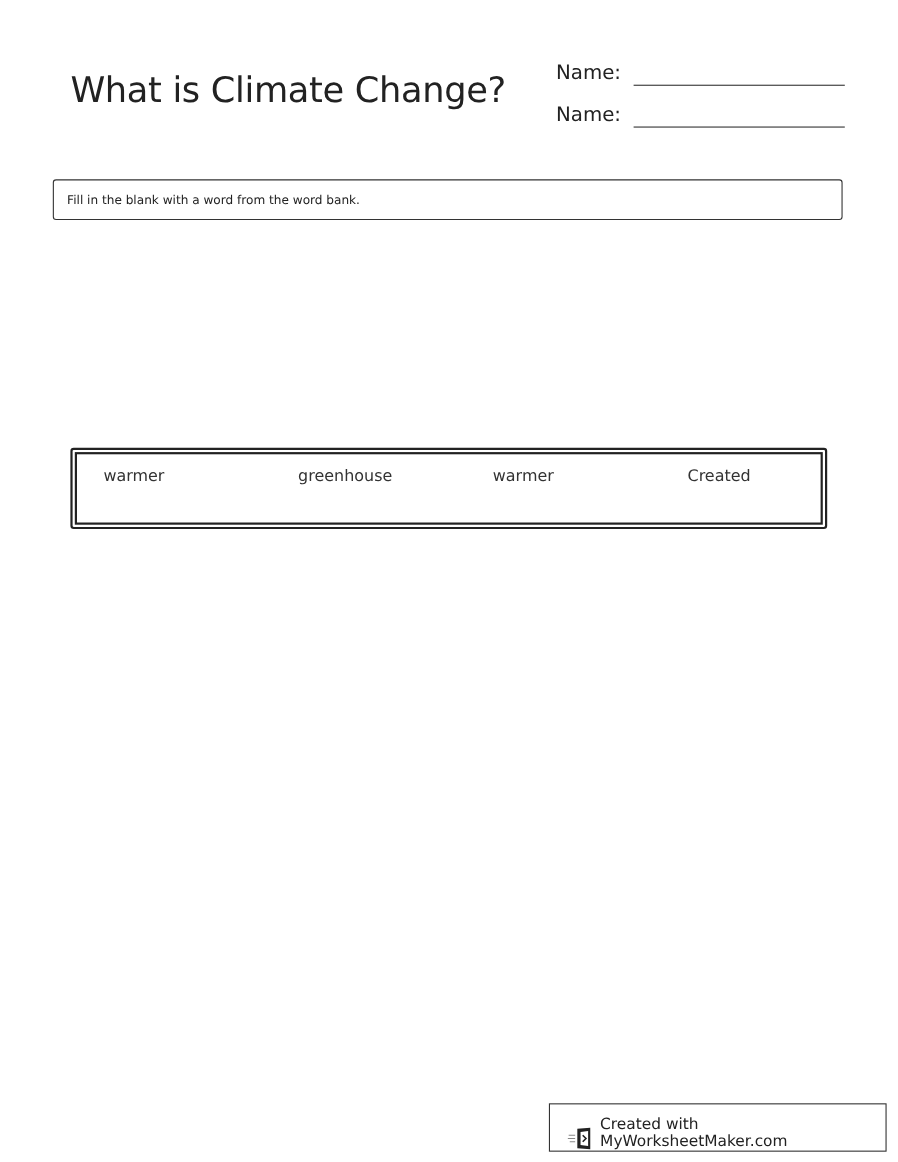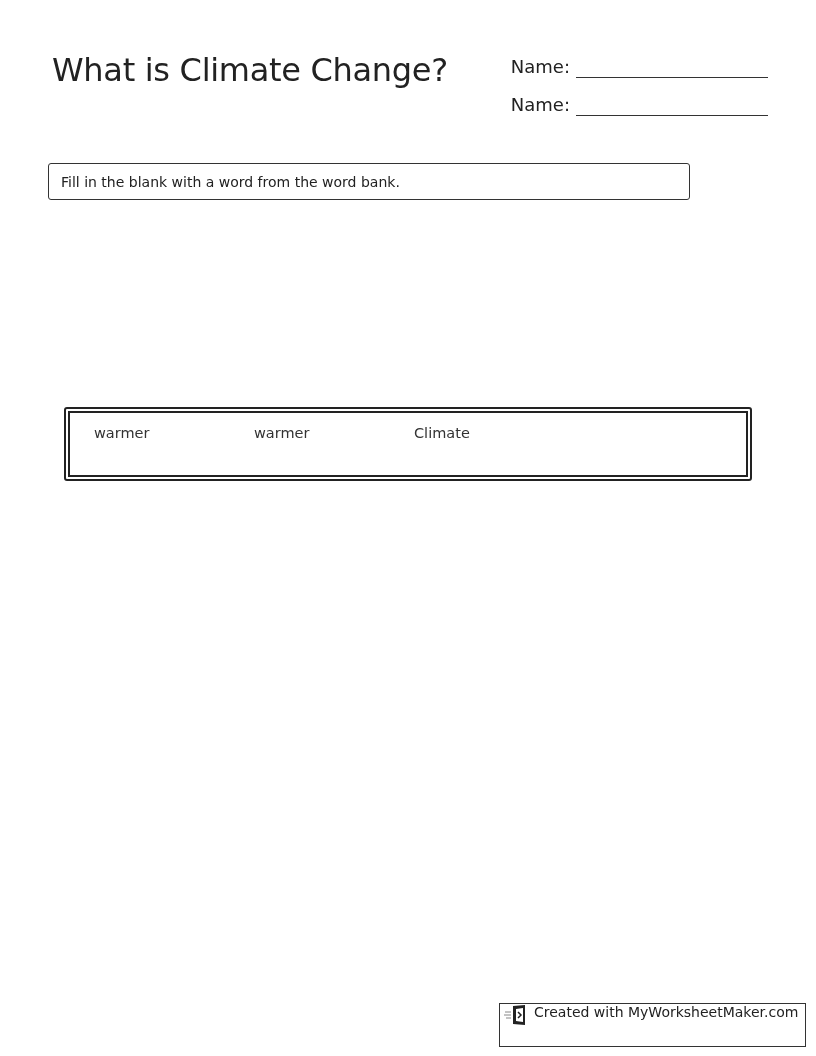--- a/index.html
+++ b/index.html
@@ -3,47 +3,47 @@
   <meta charset="utf-8">
   <style>
     html, body { margin: 0; padding: 0; background: #ffffff; }
     body {
       width: 816px; height: 1056px; position: relative; overflow: hidden;
       font-family: "DejaVu Sans", sans-serif; color: #222;
     }
     .title {
       position: absolute; left: 48px; top: 47px;
       font-size: 32px; font-weight: normal; color: #222; letter-spacing: -0.3px;
-      margin: 4px; white-space: nowrap;
+      margin: 16px; white-space: nowrap;
     }
     .field-row { position: absolute; display: flex; align-items: flex-end; }
-    .field-label { font-size: 18px; color: #222; text-align: right; width: 70px; margin-right: 6px; line-height: 22px; }
+    .field-label { font-size: 18px; color: #222; text-align: center; width: 70px; margin-right: 6px; line-height: 22px; }
     .field-line { width: 192px; border-bottom: 1.5px solid #333; height: 24px; }
     .instructions {
-      position: absolute; left: 48px; top: 163px; width: 642px; height: 37px;
+      position: absolute; left: 48px; top: 163px; width: 718px; height: 37px;
       border: 1.5px solid #333; border-radius: 3px; box-sizing: border-box;
       padding: 0 12px; display: flex; align-items: center;
-      font-size: 14px; color: #222;
+      font-size: 11px; color: #222;
     }
     .wordbank-outer {
       position: absolute; left: 64px; top: 407px; width: 688px; height: 74px;
       border: 2.5px solid #222; border-radius: 3px; box-sizing: border-box;
       padding: 2px;
     }
     .wordbank-inner {
       width: 100%; height: 100%; box-sizing: border-box;
       border: 2.5px solid #222;
       display: grid; grid-template-columns: repeat(4, 160px);
-      grid-auto-rows: 29px; padding: 6px 0 0 24px;
+      grid-auto-rows: 29px; padding: 6px 0 0 24px; gap: 17px;
     }
     .word { font-size: 14.5px; color: #333; line-height: 29px; }
     .footer {
       position: absolute; left: 499px; top: 1003px; width: 307px; height: 44px;
       border: 1.5px solid #333; box-sizing: border-box;
-      display: flex; align-items: flex-start; padding-left: 4px;
+      display: flex; align-items: flex-end; padding-left: 16px;
       font-size: 14px; color: #222;
     }
     .footer svg { margin-right: 6px; }
   </style>
 </head>
 <body>
 
 <h1 class="title">What is Climate Change?</h1>
 
 <div class="field-row" style="left:500px; top:53px;">
@@ -55,22 +55,23 @@
   <span class="field-line"></span>
 </div>
 
 <div class="instructions">
   <span>Fill in the blank with a word from the word bank.</span>
 </div>
 
 <div class="wordbank-outer">
   <div class="wordbank-inner">
     <span class="word">warmer</span>
+    <span class="word">greenhouse</span>
     <span class="word">warmer</span>
-    <span class="word">Climate</span>
+    <span class="word">Created</span>
   </div>
 </div>
 
 <div class="footer">
   <svg width="24" height="22" viewBox="0 0 24 22">
     <line x1="1" y1="8" x2="7" y2="8" stroke="#888" stroke-width="1"></line>
     <line x1="0" y1="11" x2="7" y2="11" stroke="#888" stroke-width="1"></line>
     <line x1="2" y1="14" x2="7" y2="14" stroke="#888" stroke-width="1"></line>
     <path d="M9 2 L21 1 L21 21 L9 20 Z" fill="#222"></path>
     <path d="M12 5 L19 4 L19 18 L12 17 Z" fill="#fff"></path>

